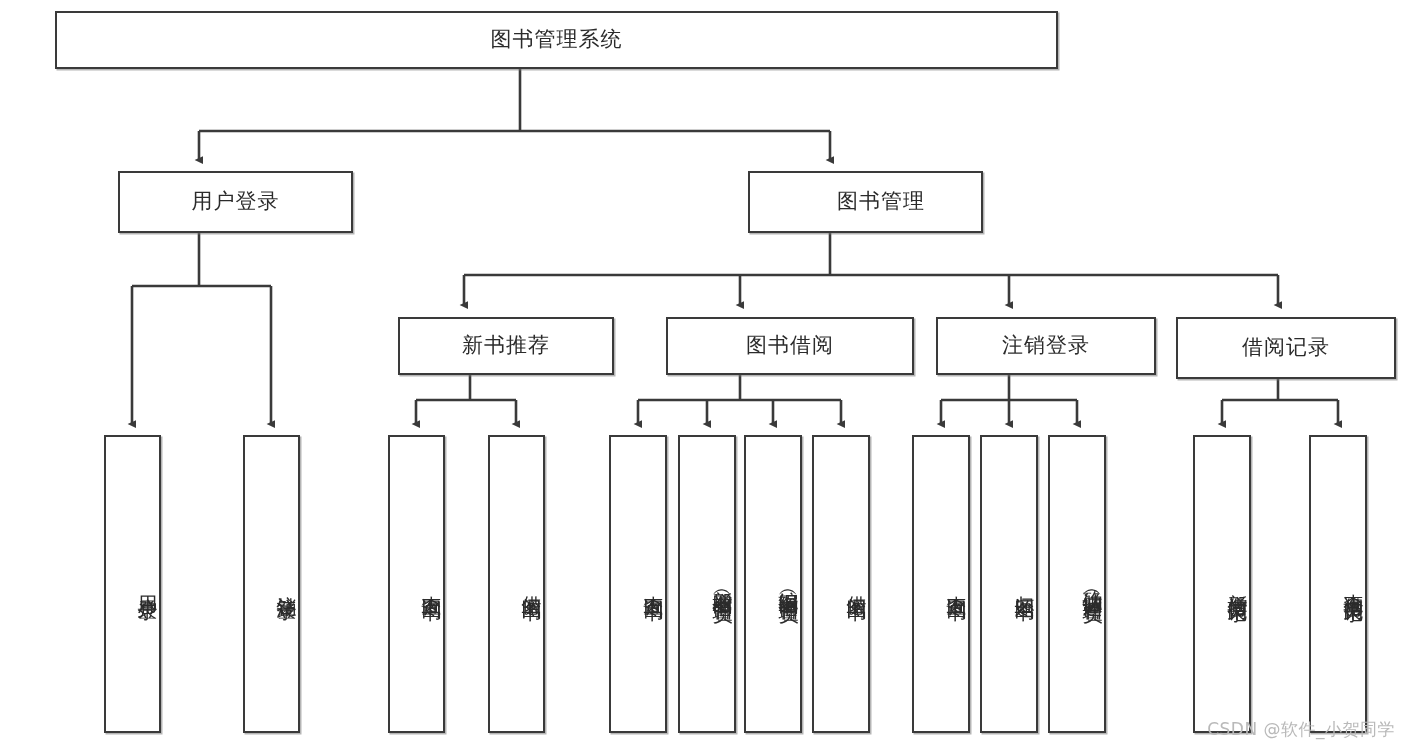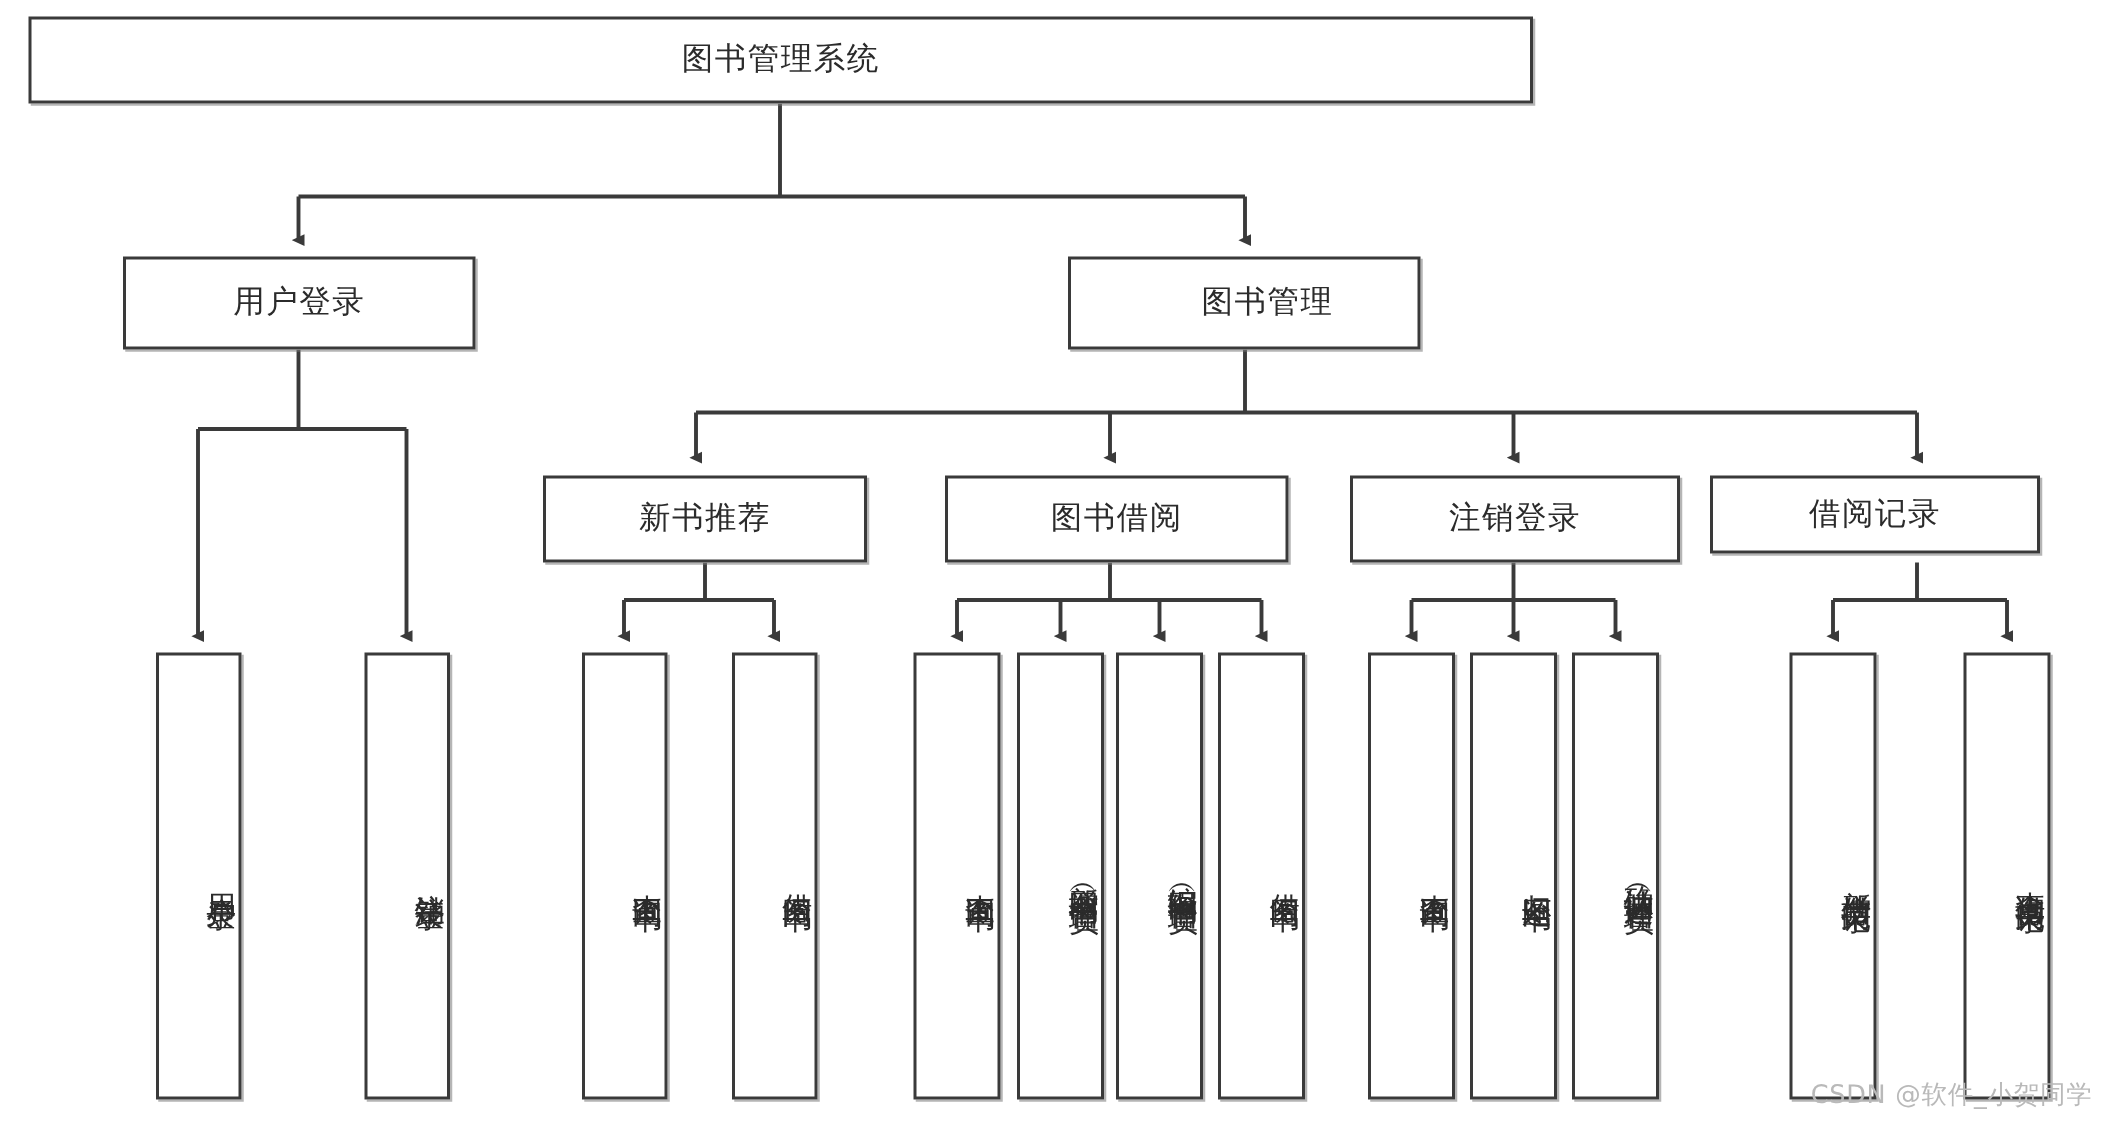--- a/index.html
+++ b/index.html
@@ -35,20 +35,21 @@
     display: flex;
     align-items: center;
     justify-content: center;
     text-align: center;
     box-shadow: 1.5px 1.5px 0 rgba(120,120,120,0.55);
   }
   .node.horizontal {
     font-size: 21px;
     letter-spacing: 1px;
     line-height: 1.2;
+    margin-left: 36px;
   }
   .node.vertical {
     writing-mode: vertical-rl;
     text-orientation: upright;
     font-size: 20px;
     letter-spacing: 2px;
     line-height: 1.15;
     padding: 6px 0;
     align-items: flex-start;
     justify-content: center;
@@ -132,27 +133,27 @@
   <div class="node horizontal" style="left:82px; top:171px; width:235px; height:62px;">
     <span>用户登录</span>
   </div>
   <div class="node horizontal" style="left:712px; top:171px; width:235px; height:62px;padding-left:31px;">
     <span>图书管理</span>
   </div>
 
   <div class="node horizontal" style="left:362px; top:317px; width:216px; height:58px;">
     <span>新书推荐</span>
   </div>
-  <div class="node horizontal" style="left:630px; top:317px; width:229px; height:58px;text-align:center;">
+  <div class="node horizontal" style="left:630px; top:317px; width:248px; height:58px;text-align:center;">
     <span>图书借阅</span>
   </div>
   <div class="node horizontal" style="left:900px; top:317px; width:220px; height:58px;">
     <span>注销登录</span>
   </div>
-  <div class="node horizontal" style="left:1140px; top:317px; width:220px; height:52px;">
+  <div class="node horizontal" style="left:1140px; top:317px; width:220px; height:62px;">
     <span>借阅记录</span>
   </div>
 
   <div class="node vertical" style="left:104px; top:435px; width:57px; height:298px;">
     <span class="vlabel">用户登录</span>
   </div>
   <div class="node vertical" style="left:243px; top:435px; width:57px; height:298px;">
     <span class="vlabel">注销登录</span>
   </div>
 

